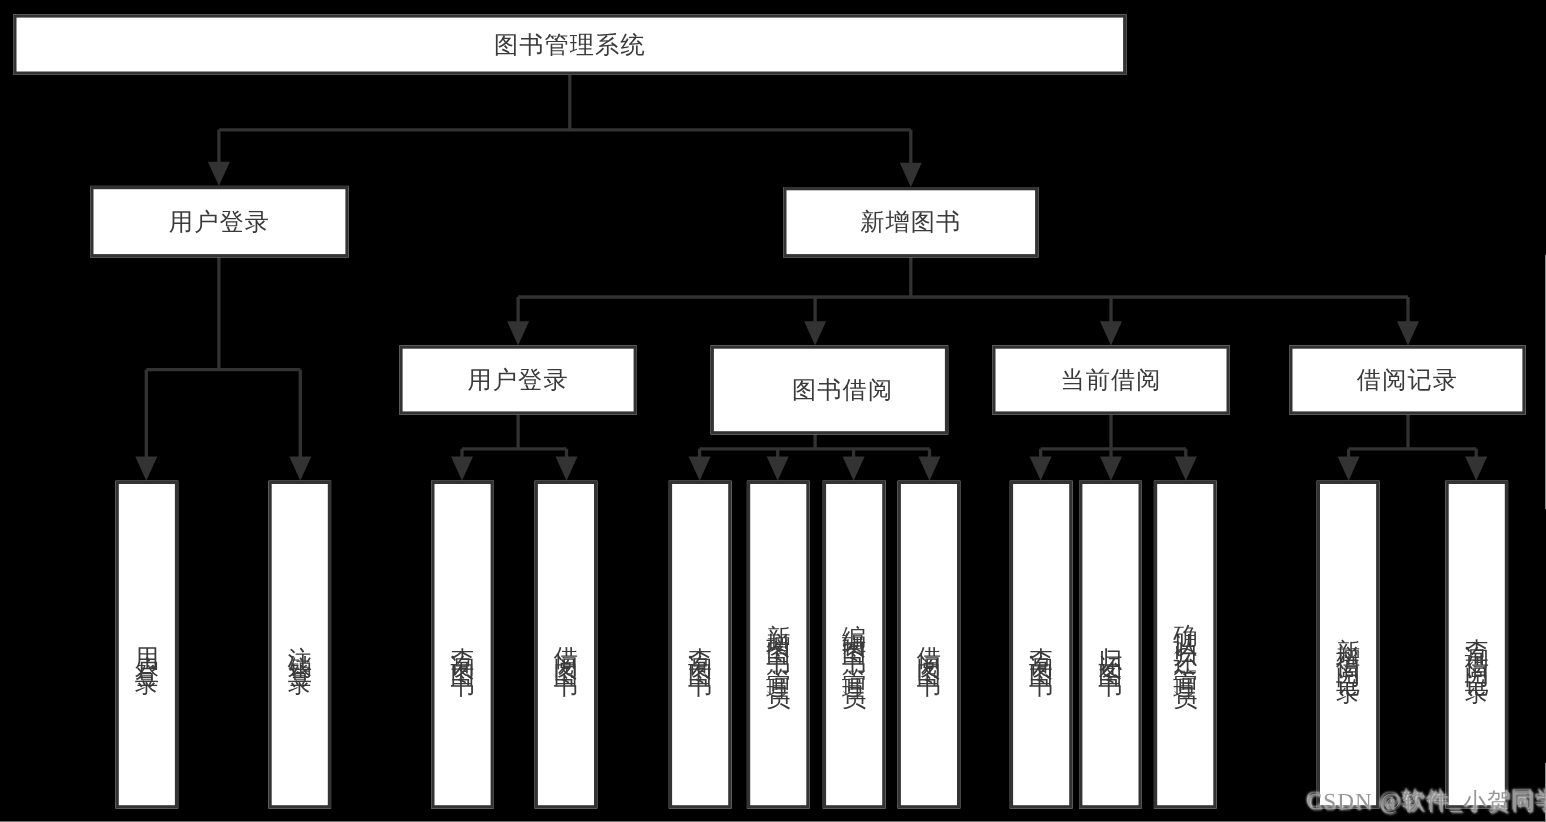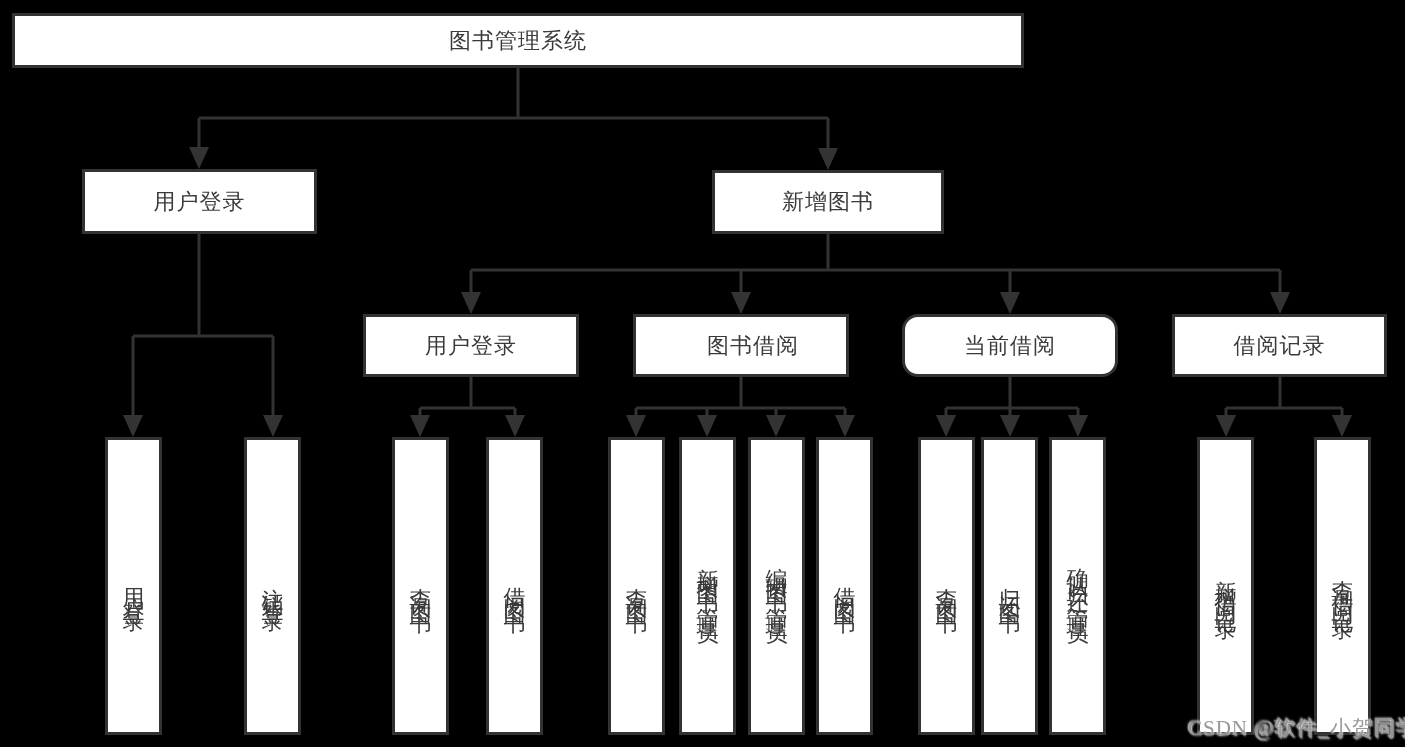--- a/index.html
+++ b/index.html
@@ -145,24 +145,24 @@
   <div class="box" style="left:82px; top:169px; width:235px; height:65px;">
     <span>用户登录</span>
   </div>
   <div class="box" style="left:712px; top:170px; width:232px; height:64px;">
     <span>新增图书</span>
   </div>
 
   <div class="box" style="left:363px; top:314px; width:216px; height:63px;">
     <span>用户登录</span>
   </div>
-  <div class="box" style="left:633px; top:314px; width:216px; height:63px;padding-left:24px;">
+  <div class="box" style="left:646px; top:314px; width:216px; height:81px;padding-left:24px;">
     <span>图书借阅</span>
   </div>
-  <div class="box" style="left:902px; top:314px; width:216px; height:63px;border-radius:16px;">
+  <div class="box" style="left:902px; top:314px; width:216px; height:63px;">
     <span>当前借阅</span>
   </div>
   <div class="box" style="left:1172px; top:314px; width:215px; height:63px;">
     <span>借阅记录</span>
   </div>
 
   <div class="leaf" style="left:105px;">
     <span class="vtext">用户登录</span>
   </div>
   <div class="leaf" style="left:244px;">

